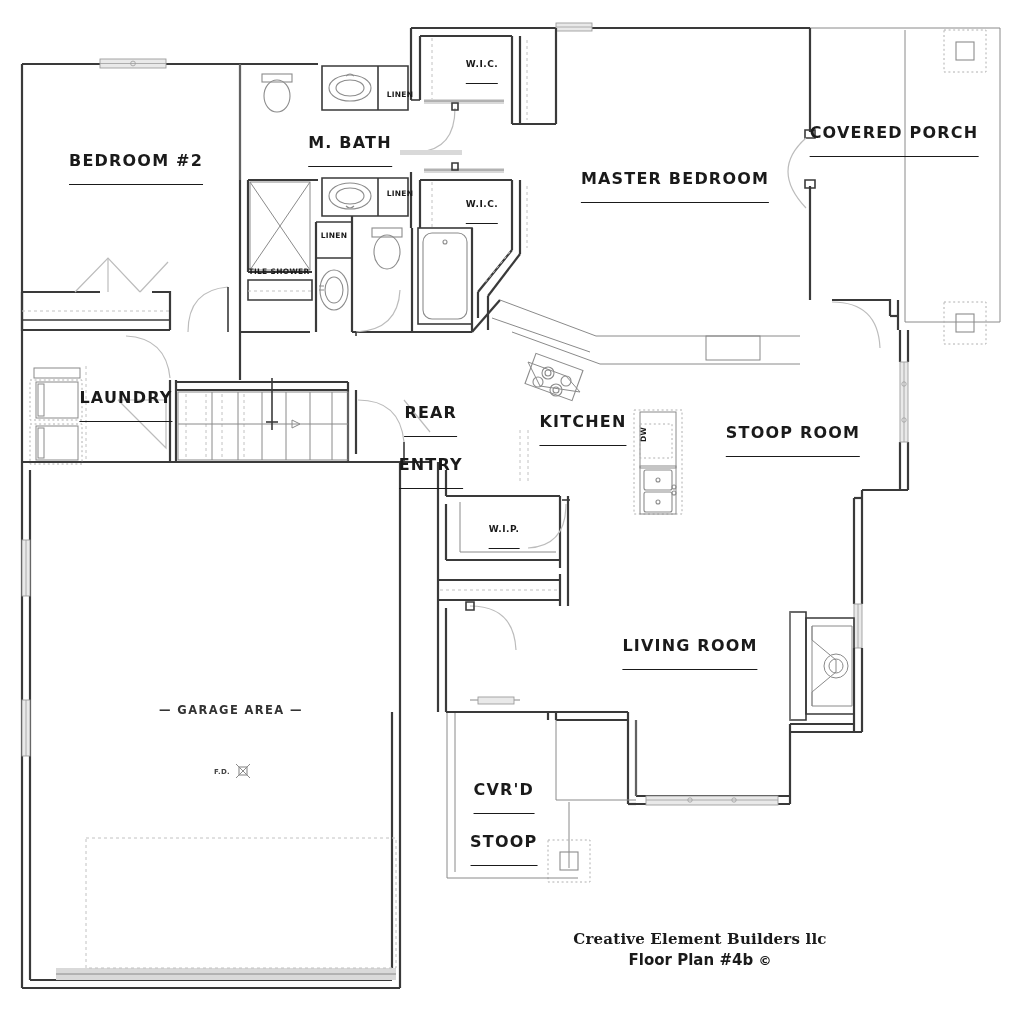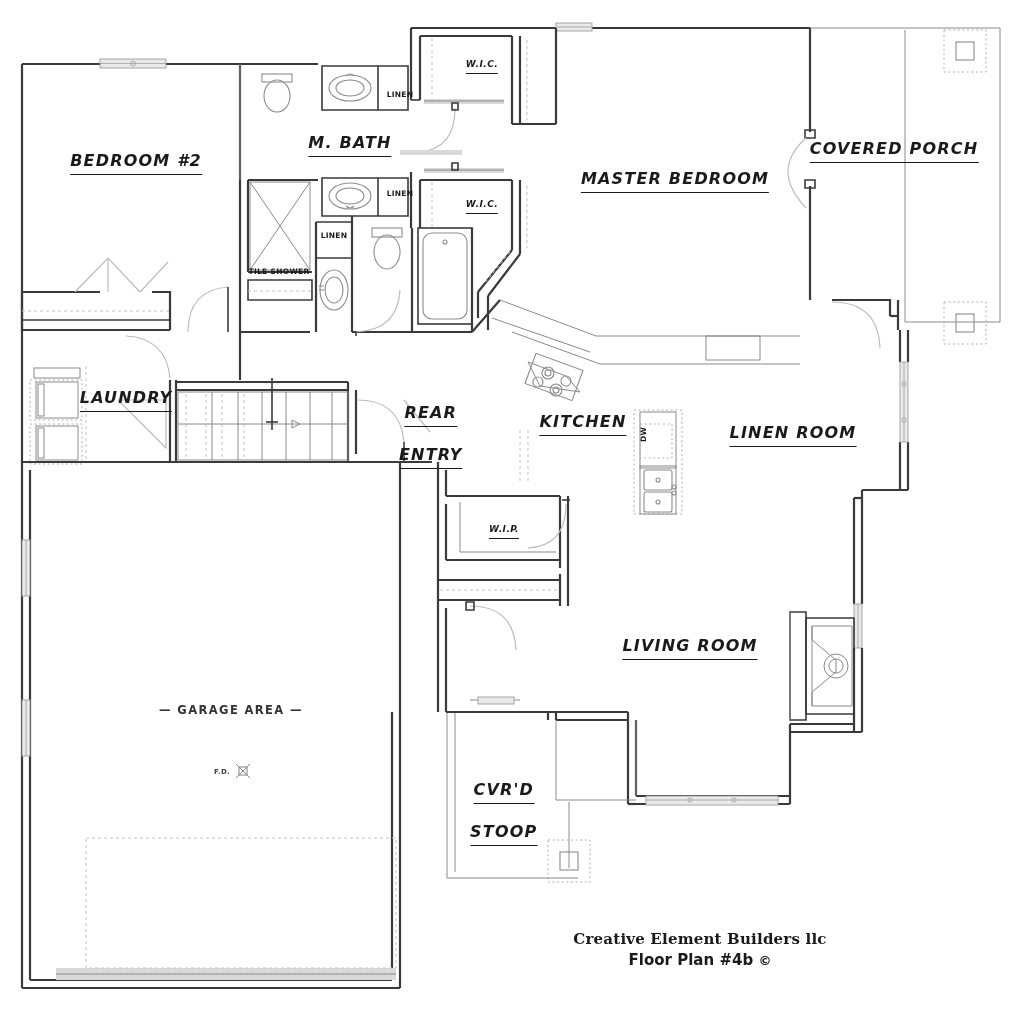--- a/index.html
+++ b/index.html
@@ -15,21 +15,21 @@
   .lbl{
     position:absolute;
     font-family:"DejaVu Sans", sans-serif;
     color:#1a1a1a;
     white-space:pre;
     letter-spacing:0.6px;
     text-align:center;
     transform:translateX(-50%);
     line-height:1.18;
   }
-  .lbl .u{ border-bottom:1.2px solid #1a1a1a; padding-bottom:3px; display:inline-block;font-style:italic;}
+  .lbl .u{ border-bottom:1.2px solid #1a1a1a; padding-bottom:13px; display:inline-block;}
   .room{ font-size:16px; font-weight:700; letter-spacing:1.2px;}
   .small{ font-size:9px; font-weight:700; letter-spacing:0.5px;}
   .tiny{ font-size:7.5px; font-weight:700; letter-spacing:0.3px;}
   .vert{ transform:translateX(-50%) rotate(-90deg); transform-origin:center center;}
   .garage-lbl{ font-size:11.5px; font-weight:700; letter-spacing:1.4px; color:#333;}
   .fd-lbl{ font-size:7px; font-weight:700; letter-spacing:0.3px; color:#444;}
 
   
   #titleblock{
     position:absolute; left:700px; top:930px; transform:translateX(-50%);
@@ -479,27 +479,27 @@
   </g>
 
 </svg>
 
 <div class="lbl room" style="left:136px;top:152px;"><span class="u">BEDROOM #2</span></div>
 
 <div class="lbl room" style="left:350px;top:134px;"><span class="u">M. BATH</span></div>
 
 <div class="lbl room" style="left:675px;top:170px;"><span class="u">MASTER BEDROOM</span></div>
 
-<div class="lbl room" style="left:894px;top:140px;"><span class="u">COVERED PORCH</span></div>
+<div class="lbl room" style="left:894px;top:124px;"><span class="u">COVERED PORCH</span></div>
 
 <div class="lbl room" style="left:126px;top:389px;"><span class="u">LAUNDRY</span></div>
 
 <div class="lbl room" style="left:583px;top:413px;"><span class="u">KITCHEN</span></div>
 
-<div class="lbl room" style="left:793px;top:424px;"><span class="u">LINEN ROOM</span></div>
+<div class="lbl room" style="left:793px;top:424px;"><span class="u">STOOP ROOM</span></div>
 
 <div class="lbl room" style="left:690px;top:637px;"><span class="u">LIVING ROOM</span></div>
 
 <div class="lbl room" style="left:497px;top:762px;">
   <span class="u">CVR'D</span><br>
   <span class="u">STOOP</span>
 </div>
 
 <div class="lbl room" style="left:424px;top:385px;">
   <span class="u">REAR</span><br>

